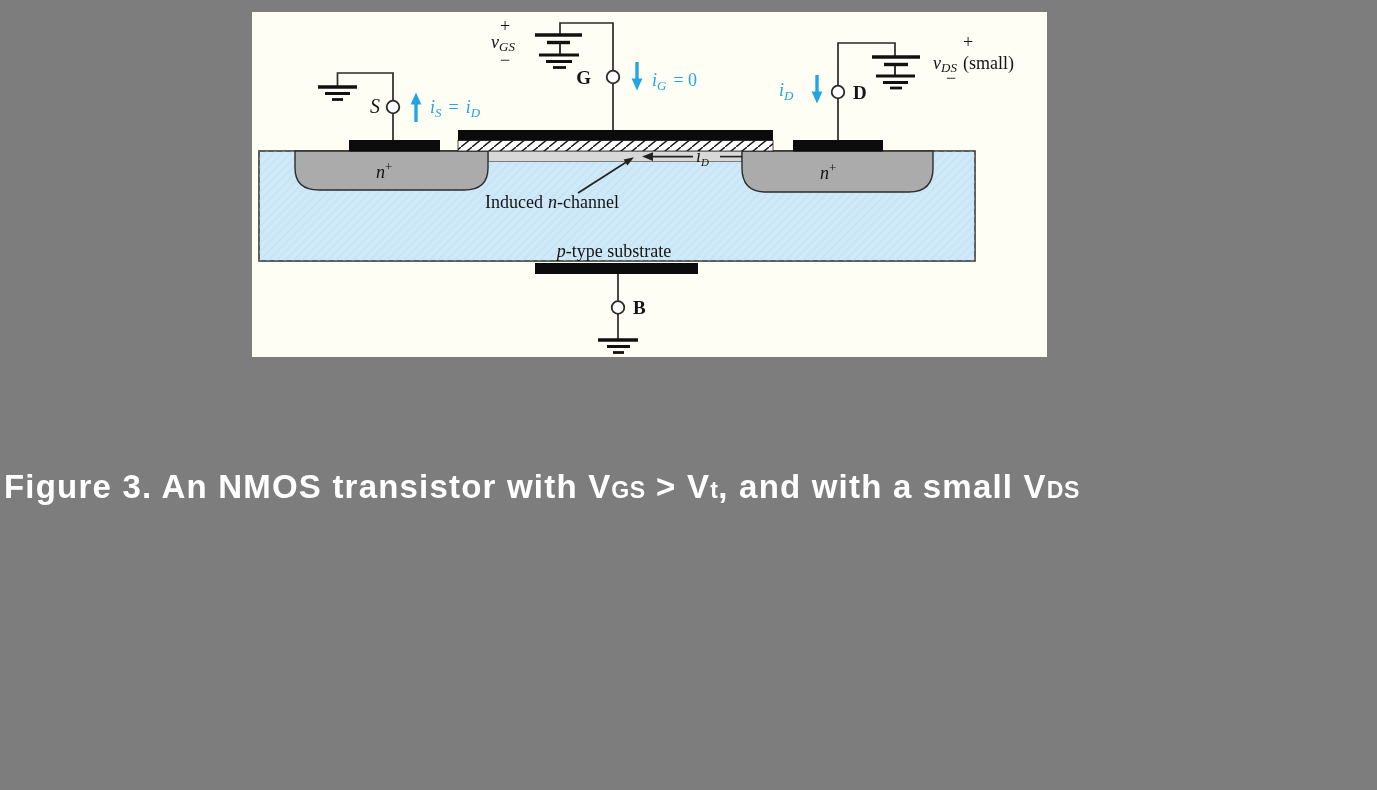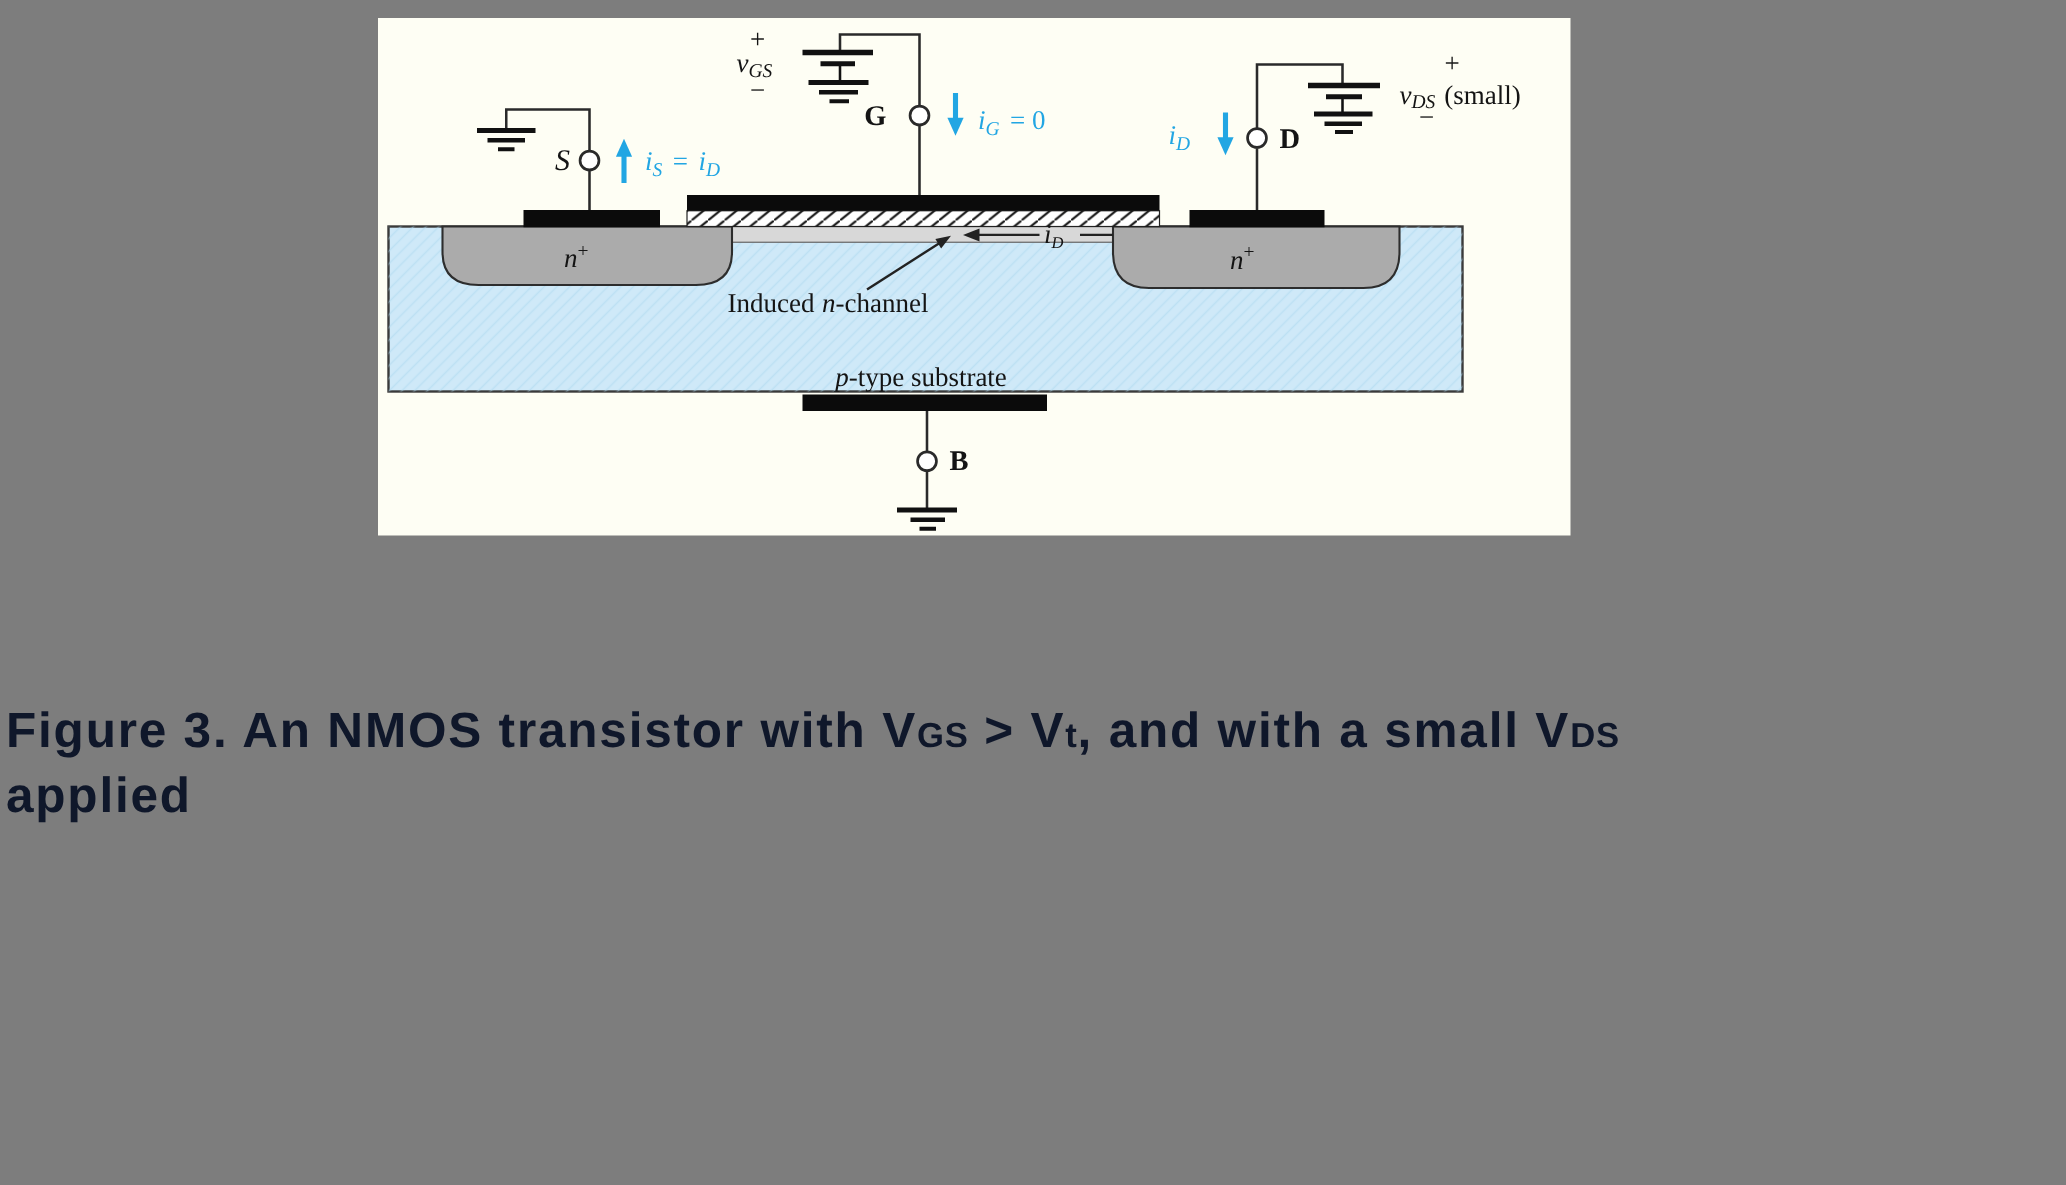--- a/index.html
+++ b/index.html
@@ -19,21 +19,21 @@
     font-family:"Liberation Serif","DejaVu Serif",serif;
     font-size:18px;
   }
   .it{font-style:italic;}
   .sub{font-size:13px;}
   .tiny{font-size:11px;}
   .term{font-size:19px;font-weight:bold;}
   .term-it{font-size:20px;font-style:italic;}
   .caption{
     position:absolute;left:4px;top:467px;width:1372px;
-    color:#0f172a;font-weight:bold;font-size:33px;line-height:40px;
+    color:#ffffff;font-weight:bold;font-size:33px;line-height:40px;
     letter-spacing:1.2px;
     font-family:"Liberation Sans","DejaVu Sans",sans-serif;
   }
   .caption span{white-space:pre;}
   .cvar{font-weight:bold;}
   .csub{font-size:0.7em;letter-spacing:0.5px;}
 </style>
 </head>
 <body>
 
@@ -154,16 +154,15 @@
       <text x="568" y="167" font-size="19"><tspan class="it">n</tspan><tspan class="sub" dy="-7">+</tspan></text>
 
       <text x="233" y="196" font-size="17.5"><tspan>Induced</tspan><tspan class="it" dx="5">n</tspan><tspan>-channel</tspan></text>
 
       <text x="362" y="245" text-anchor="middle" font-size="18"><tspan class="it">p</tspan><tspan>-type substrate</tspan></text>
     </svg>
   </div>
 
   <div class="caption">
     <span>Figure 3. An NMOS transistor with </span><span class="cvar"><span>V</span><span class="csub">GS</span></span><span> &gt; </span><span class="cvar"><span>V</span><span class="csub">t</span></span><span>, and with a small </span><span class="cvar"><span>V</span><span class="csub">DS</span></span><br>
-    <span>applied</span>
   </div>
 
 </div>
 
 </body></html>

